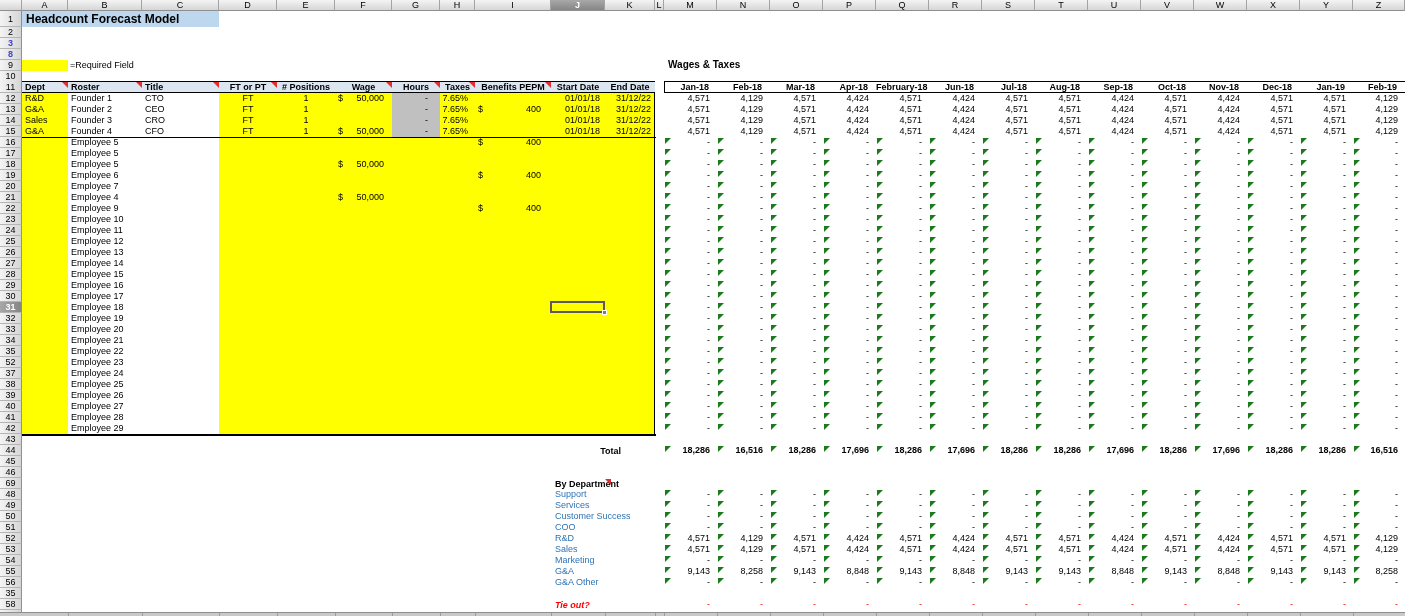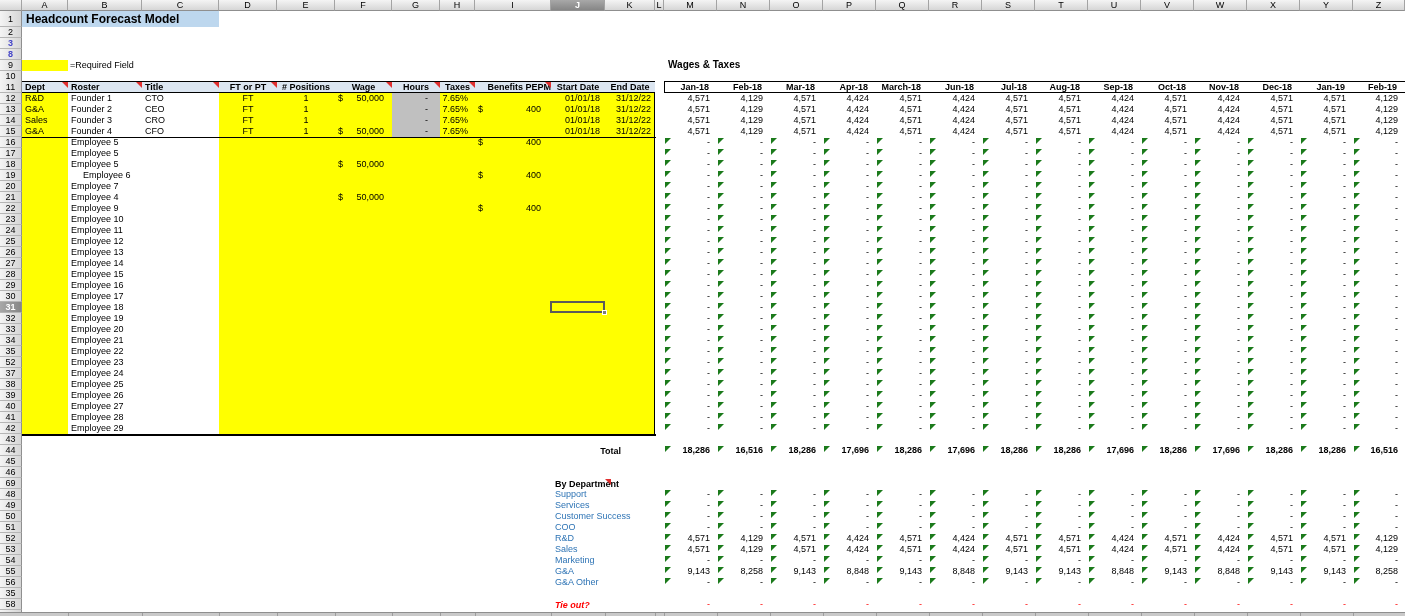--- a/index.html
+++ b/index.html
@@ -144,21 +144,21 @@
       <div class="cell " style="left: 22px; top: 93px; width: 46px; height: 341px; background: rgb(255, 255, 0);"></div>
       <div class="cell " style="left: 219px; top: 93px; width: 436px; height: 341px; background: rgb(255, 255, 0); border-right: 1px solid rgb(0, 0, 0);"></div>
       <div class="cell " style="left: 22px; top: 81px; width: 46px; height: 12px; background: rgb(220, 230, 241); border-top: 1.5px solid rgb(0, 0, 0); border-bottom: 1px solid rgb(0, 0, 0); font-weight: bold; text-align: left; line-height: 10px; padding-left: 3px;">Dept<div class="cflag" style="background: rgb(224, 48, 48);"></div></div>
       <div class="cell " style="left: 68px; top: 81px; width: 74px; height: 12px; background: rgb(220, 230, 241); border-top: 1.5px solid rgb(0, 0, 0); border-bottom: 1px solid rgb(0, 0, 0); font-weight: bold; text-align: left; line-height: 10px; padding-left: 3px;">Roster<div class="cflag" style="background: rgb(224, 48, 48);"></div></div>
       <div class="cell " style="left: 142px; top: 81px; width: 77px; height: 12px; background: rgb(220, 230, 241); border-top: 1.5px solid rgb(0, 0, 0); border-bottom: 1px solid rgb(0, 0, 0); font-weight: bold; text-align: left; line-height: 10px; padding-left: 3px;">Title<div class="cflag" style="background: rgb(224, 48, 48);"></div></div>
       <div class="cell " style="left: 219px; top: 81px; width: 58px; height: 12px; background: rgb(220, 230, 241); border-top: 1.5px solid rgb(0, 0, 0); border-bottom: 1px solid rgb(0, 0, 0); font-weight: bold; text-align: center; line-height: 10px;">FT or PT<div class="cflag" style="background: rgb(224, 48, 48);"></div></div>
       <div class="cell " style="left: 277px; top: 81px; width: 58px; height: 12px; background: rgb(220, 230, 241); border-top: 1.5px solid rgb(0, 0, 0); border-bottom: 1px solid rgb(0, 0, 0); font-weight: bold; text-align: center; line-height: 10px;"># Positions</div>
       <div class="cell " style="left: 335px; top: 81px; width: 57px; height: 12px; background: rgb(220, 230, 241); border-top: 1.5px solid rgb(0, 0, 0); border-bottom: 1px solid rgb(0, 0, 0); font-weight: bold; text-align: center; line-height: 10px;">Wage<div class="cflag" style="background: rgb(224, 48, 48);"></div></div>
       <div class="cell " style="left: 392px; top: 81px; width: 48px; height: 12px; background: rgb(220, 230, 241); border-top: 1.5px solid rgb(0, 0, 0); border-bottom: 1px solid rgb(0, 0, 0); font-weight: bold; text-align: center; line-height: 10px;">Hours<div class="cflag" style="background: rgb(224, 48, 48);"></div></div>
       <div class="cell " style="left: 440px; top: 81px; width: 35px; height: 12px; background: rgb(220, 230, 241); border-top: 1.5px solid rgb(0, 0, 0); border-bottom: 1px solid rgb(0, 0, 0); font-weight: bold; text-align: center; line-height: 10px;">Taxes<div class="cflag" style="background: rgb(224, 48, 48);"></div></div>
-      <div class="cell " style="left: 475px; top: 81px; width: 76px; height: 12px; background: rgb(220, 230, 241); border-top: 1.5px solid rgb(0, 0, 0); border-bottom: 1px solid rgb(0, 0, 0); font-weight: bold; text-align: right; line-height: 10px;">Benefits PEPM<div class="cflag" style="background: rgb(224, 48, 48);"></div></div>
+      <div class="cell " style="left: 475px; top: 81px; width: 76px; height: 12px; background: rgb(220, 230, 241); border-top: 1.5px solid rgb(0, 0, 0); border-bottom: 1px solid rgb(0, 0, 0); font-weight: bold; text-align: center; line-height: 10px;">Benefits PEPM<div class="cflag" style="background: rgb(224, 48, 48);"></div></div>
       <div class="cell " style="left: 551px; top: 81px; width: 54px; height: 12px; background: rgb(220, 230, 241); border-top: 1.5px solid rgb(0, 0, 0); border-bottom: 1px solid rgb(0, 0, 0); font-weight: bold; text-align: center; line-height: 10px;">Start Date</div>
       <div class="cell " style="left: 605px; top: 81px; width: 50px; height: 12px; background: rgb(220, 230, 241); border-top: 1.5px solid rgb(0, 0, 0); border-bottom: 1px solid rgb(0, 0, 0); font-weight: bold; text-align: center; line-height: 10px;">End Date</div>
       <div class="cell " style="left: 22px; top: 93px; width: 46px; height: 11px; padding-left: 3px;">R&amp;D</div>
       <div class="cell " style="left: 68px; top: 93px; width: 74px; height: 11px; padding-left: 3px;">Founder 1</div>
       <div class="cell " style="left: 142px; top: 93px; width: 77px; height: 11px; padding-left: 3px;">CTO</div>
       <div class="cell " style="left: 219px; top: 93px; width: 58px; height: 11px; text-align: center;">FT</div>
       <div class="cell " style="left: 277px; top: 93px; width: 58px; height: 11px; text-align: center;">1</div>
       <div class="cell money" style="left: 335px; top: 93px; width: 57px; height: 11px; text-align: right; padding-right: 8px;">50,000<span class="cur">$</span></div>
       <div class="cell " style="left: 392px; top: 93px; width: 48px; height: 11px; background: rgb(192, 192, 192); text-align: right; padding-right: 12px;">-</div>
       <div class="cell " style="left: 440px; top: 93px; width: 35px; height: 11px; text-align: right; padding-right: 7px;">7.65%</div>
@@ -195,21 +195,21 @@
       <div class="cell money" style="left: 335px; top: 126px; width: 57px; height: 11px; text-align: right; padding-right: 8px;">50,000<span class="cur">$</span></div>
       <div class="cell " style="left: 392px; top: 126px; width: 48px; height: 11px; background: rgb(192, 192, 192); text-align: right; padding-right: 12px;">-</div>
       <div class="cell " style="left: 440px; top: 126px; width: 35px; height: 11px; text-align: right; padding-right: 7px;">7.65%</div>
       <div class="cell money" style="left: 475px; top: 126px; width: 76px; height: 11px; text-align: right; padding-right: 10px;">400<span class="cur">$</span></div>
       <div class="cell " style="left: 551px; top: 126px; width: 54px; height: 11px; text-align: right; padding-right: 5px;">01/01/18</div>
       <div class="cell " style="left: 605px; top: 126px; width: 50px; height: 11px; text-align: right; padding-right: 4px;">31/12/22</div>
       <div class="cell " style="left: 22px; top: 137px; width: 634px; height: 1px; background: rgb(0, 0, 0);"></div>
       <div class="cell " style="left: 68px; top: 137px; width: 74px; height: 11px; padding-left: 3px;">Employee 5</div>
       <div class="cell " style="left: 68px; top: 148px; width: 74px; height: 11px; padding-left: 3px;">Employee 5</div>
       <div class="cell " style="left: 68px; top: 159px; width: 74px; height: 11px; padding-left: 3px;">Employee 5</div>
-      <div class="cell " style="left: 68px; top: 170px; width: 74px; height: 11px; padding-left: 15px;">Employee 6</div>
+      <div class="cell " style="left: 68px; top: 170px; width: 74px; height: 11px; padding-left: 3px;">Employee 6</div>
       <div class="cell " style="left: 68px; top: 181px; width: 74px; height: 11px; padding-left: 3px;">Employee 7</div>
       <div class="cell " style="left: 68px; top: 192px; width: 74px; height: 11px; padding-left: 3px;">Employee 4</div>
       <div class="cell " style="left: 68px; top: 203px; width: 74px; height: 11px; padding-left: 3px;">Employee 9</div>
       <div class="cell " style="left: 68px; top: 214px; width: 74px; height: 11px; padding-left: 3px;">Employee 10</div>
       <div class="cell " style="left: 68px; top: 225px; width: 74px; height: 11px; padding-left: 3px;">Employee 11</div>
       <div class="cell " style="left: 68px; top: 236px; width: 74px; height: 11px; padding-left: 3px;">Employee 12</div>
       <div class="cell " style="left: 68px; top: 247px; width: 74px; height: 11px; padding-left: 3px;">Employee 13</div>
       <div class="cell " style="left: 68px; top: 258px; width: 74px; height: 11px; padding-left: 3px;">Employee 14</div>
       <div class="cell " style="left: 68px; top: 269px; width: 74px; height: 11px; padding-left: 3px;">Employee 15</div>
       <div class="cell " style="left: 68px; top: 280px; width: 74px; height: 11px; padding-left: 3px;">Employee 16</div>
@@ -225,21 +225,21 @@
       <div class="cell " style="left: 68px; top: 390px; width: 74px; height: 11px; padding-left: 3px;">Employee 26</div>
       <div class="cell " style="left: 68px; top: 401px; width: 74px; height: 11px; padding-left: 3px;">Employee 27</div>
       <div class="cell " style="left: 68px; top: 412px; width: 74px; height: 11px; padding-left: 3px;">Employee 28</div>
       <div class="cell " style="left: 68px; top: 423px; width: 74px; height: 11px; padding-left: 3px;">Employee 29</div>
       <div class="cell " style="left: 22px; top: 434px; width: 634px; height: 1.5px; background: rgb(0, 0, 0);"></div>
       <div class="cell " style="left: 664px; top: 81px; width: 741px; height: 12px; border-top: 1.5px solid rgb(0, 0, 0); border-bottom: 1px solid rgb(0, 0, 0); border-left: 1px solid rgb(0, 0, 0);"></div>
       <div class="cell " style="left: 664px; top: 81px; width: 53px; height: 12px; font-weight: bold; text-align: right; padding-right: 8px; line-height: 12px;">Jan-18</div>
       <div class="cell " style="left: 717px; top: 81px; width: 53px; height: 12px; font-weight: bold; text-align: right; padding-right: 8px; line-height: 12px;">Feb-18</div>
       <div class="cell " style="left: 770px; top: 81px; width: 53px; height: 12px; font-weight: bold; text-align: right; padding-right: 8px; line-height: 12px;">Mar-18</div>
       <div class="cell " style="left: 823px; top: 81px; width: 53px; height: 12px; font-weight: bold; text-align: right; padding-right: 8px; line-height: 12px;">Apr-18</div>
-      <div class="cell " style="left: 876px; top: 81px; width: 53px; height: 12px; font-weight: bold; text-align: right; padding-right: 8px; line-height: 12px;">March-18</div>
+      <div class="cell " style="left: 876px; top: 81px; width: 53px; height: 12px; font-weight: bold; text-align: right; padding-right: 8px; line-height: 12px;">February-18</div>
       <div class="cell " style="left: 929px; top: 81px; width: 53px; height: 12px; font-weight: bold; text-align: right; padding-right: 8px; line-height: 12px;">Jun-18</div>
       <div class="cell " style="left: 982px; top: 81px; width: 53px; height: 12px; font-weight: bold; text-align: right; padding-right: 8px; line-height: 12px;">Jul-18</div>
       <div class="cell " style="left: 1035px; top: 81px; width: 53px; height: 12px; font-weight: bold; text-align: right; padding-right: 8px; line-height: 12px;">Aug-18</div>
       <div class="cell " style="left: 1088px; top: 81px; width: 53px; height: 12px; font-weight: bold; text-align: right; padding-right: 8px; line-height: 12px;">Sep-18</div>
       <div class="cell " style="left: 1141px; top: 81px; width: 53px; height: 12px; font-weight: bold; text-align: right; padding-right: 8px; line-height: 12px;">Oct-18</div>
       <div class="cell " style="left: 1194px; top: 81px; width: 53px; height: 12px; font-weight: bold; text-align: right; padding-right: 8px; line-height: 12px;">Nov-18</div>
       <div class="cell " style="left: 1247px; top: 81px; width: 53px; height: 12px; font-weight: bold; text-align: right; padding-right: 8px; line-height: 12px;">Dec-18</div>
       <div class="cell " style="left: 1300px; top: 81px; width: 53px; height: 12px; font-weight: bold; text-align: right; padding-right: 8px; line-height: 12px;">Jan-19</div>
       <div class="cell " style="left: 1353px; top: 81px; width: 52px; height: 12px; font-weight: bold; text-align: right; padding-right: 8px; line-height: 12px;">Feb-19</div>
       <div class="cell " style="left: 664px; top: 93px; width: 53px; height: 11px; text-align: right; padding-right: 7px;">4,571</div>

